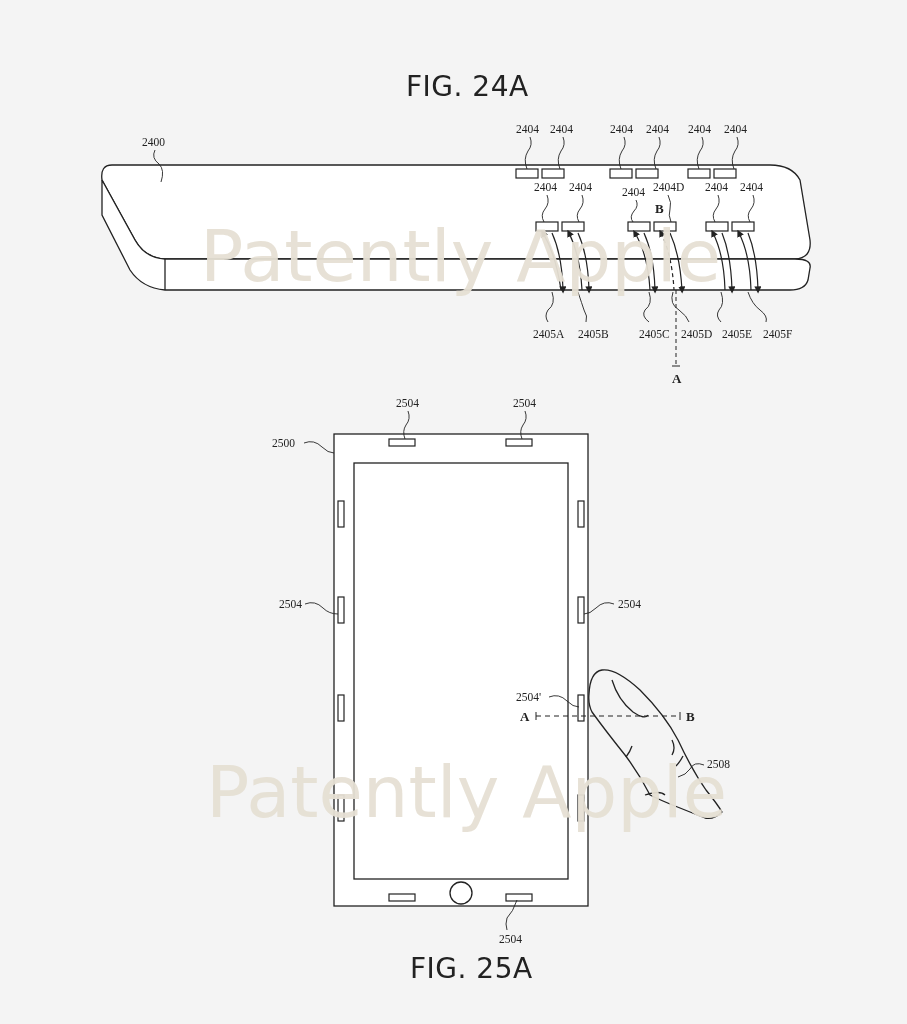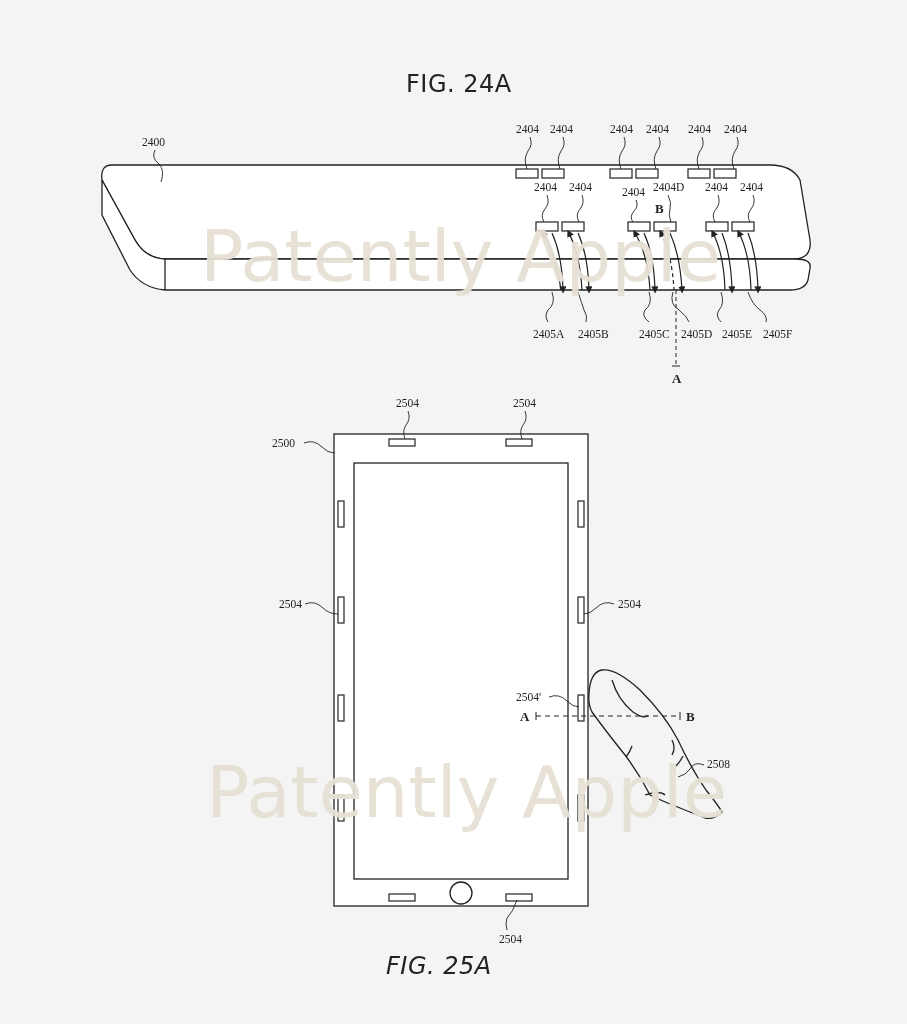--- a/index.html
+++ b/index.html
@@ -1,29 +1,29 @@
 <!DOCTYPE html>
 <html><head>
 <meta charset="utf-8">
 <style>
   html, body { margin:0; padding:0; }
   body { width:907px; height:1024px; background:#f4f4f4; position:relative; overflow:hidden;
          font-family:"DejaVu Sans", sans-serif; }
-  .fig-title { position:absolute; font-family:"DejaVu Sans", sans-serif; font-size:24px; color:#222;
+  .fig-title { position:absolute; font-family:"DejaVu Sans", sans-serif; font-size:28px; color:#222;
                letter-spacing:0.5px; }
   svg { position:absolute; left:0; top:0; }
   .ref { font-family:"Liberation Serif", serif; font-size:11.5px; fill:#222; }
   .refb { font-family:"Liberation Serif", serif; font-size:13px; font-weight:bold; fill:#222; }
   .wm { font-family:"DejaVu Sans", sans-serif; font-size:72px; fill:#e6e0d4; opacity:0.95; }
 </style>
 </head>
 <body>
 
 <div class="fig-title" style="left:406px; top:70px;">FIG. 24A</div>
-<div class="fig-title" style="left:386px; top:952px;font-style:italic;">FIG. 25A</div>
+<div class="fig-title" style="left:410px; top:952px;">FIG. 25A</div>
 
 <svg width="907" height="1024" viewBox="0 0 907 1024">
   <defs>
     <marker id="arr" viewBox="0 0 10 10" refX="5" refY="5" markerWidth="6" markerHeight="6" orient="auto-start-reverse">
       <path d="M0,0 L10,5 L0,10 z" fill="#222"></path>
     </marker>
   </defs>
 
   <g stroke="#222" stroke-width="1.3" fill="#fff">
 

